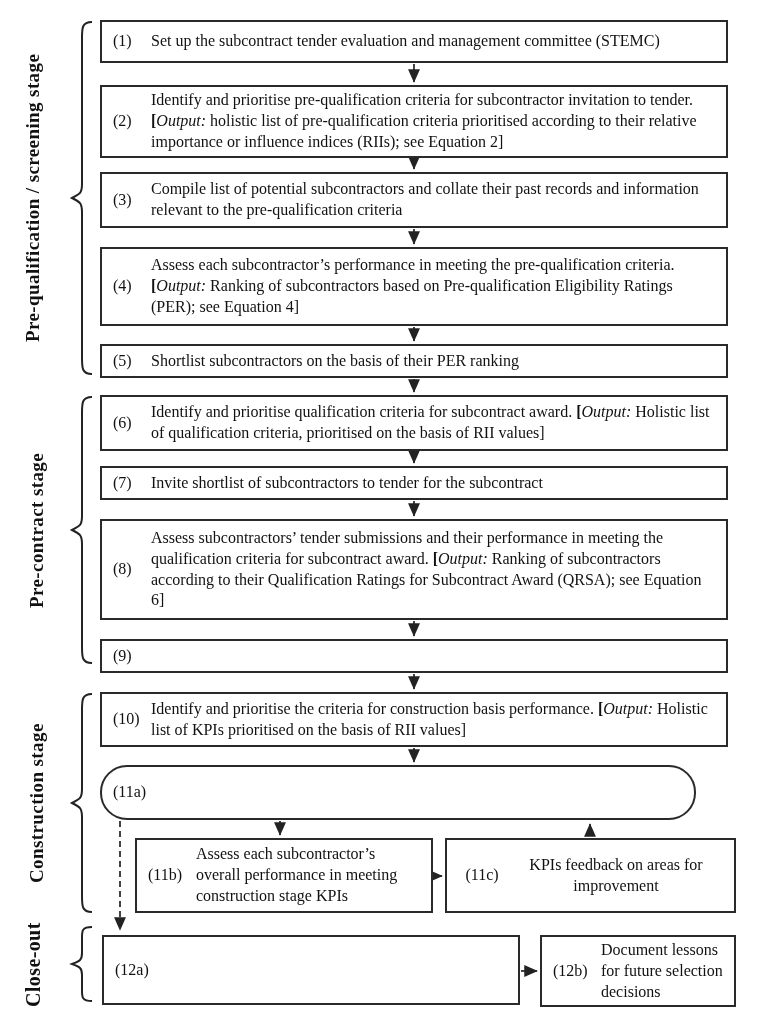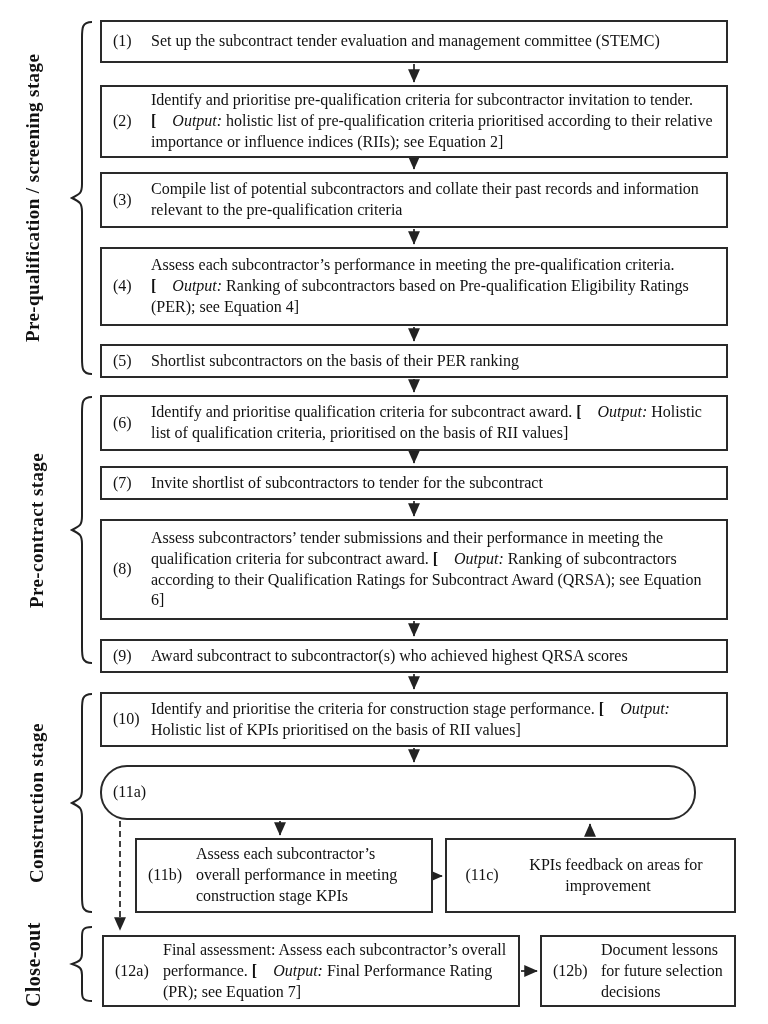--- a/index.html
+++ b/index.html
@@ -19,21 +19,21 @@
     background:#fff;
     display:flex;
     align-items:center;
     padding:3px 8px 3px 11px;
     font-size:16px;
     line-height:1.3;
   }
   .fbox .num{flex:0 0 38px;}
   .fbox.wide-num .num{flex:0 0 48px;}
   .fbox .body{flex:1 1 auto;}
-  .fbox .out{font-style:italic;margin-left:16px;}
+  .fbox .out{font-style:italic;}
   .fbox .br{font-weight:bold;}
   
   .p1 {left:100px;top:20px; width:628px;min-height:43px;}
   .p2 {left:100px;top:85px; width:628px;min-height:73px;}
   .p3 {left:100px;top:172px;width:628px;min-height:56px;}
   .p4 {left:100px;top:247px;width:628px;min-height:79px;}
   .p5 {left:100px;top:344px;width:628px;min-height:34px;}
   .p6 {left:100px;top:395px;width:628px;min-height:56px;}
   .p7 {left:100px;top:466px;width:628px;min-height:34px;}
   .p8 {left:100px;top:519px;width:628px;min-height:101px;}
@@ -145,45 +145,43 @@
     <span class="body"><span>Invite shortlist of subcontractors to tender for the subcontract</span><span class="br"></span><em class="out"></em><span></span></span>
   </div>
 
   <div class="fbox p8">
     <span class="num">(8)</span>
     <span class="body"><span>Assess subcontractors’ tender submissions and their performance in meeting the qualification criteria for subcontract award. </span><span class="br">[</span><em class="out">Output:</em><span> Ranking of subcontractors according to their Qualification Ratings for Subcontract Award (QRSA); see Equation 6]</span></span>
   </div>
 
   <div class="fbox p9">
     <span class="num">(9)</span>
-    <span class="body"><span>Award subcontract to subcontractor(s) who achieved highest QRSA scores</span><span class="br"></span><em class="out"></em><span></span></span>
   </div>
 
   <div class="fbox p10">
     <span class="num">(10)</span>
-    <span class="body"><span>Identify and prioritise the criteria for construction stage performance. </span><span class="br">[</span><em class="out">Output:</em><span> Holistic list of KPIs prioritised on the basis of RII values]</span></span>
+    <span class="body"><span>Identify and prioritise the criteria for construction basis performance. </span><span class="br">[</span><em class="out">Output:</em><span> Holistic list of KPIs prioritised on the basis of RII values]</span></span>
   </div>
 
   <div class="fbox p11 wide-num">
     <span class="num">(11a)</span>
   </div>
 
   <div class="fbox p12 wide-num">
     <span class="num">(11b)</span>
     <span class="body"><span>Assess each subcontractor’s overall performance in meeting construction stage KPIs</span><span class="br"></span><em class="out"></em><span></span></span>
   </div>
 
   <div class="fbox p13 wide-num">
     <span class="num">(11c)</span>
     <span class="body"><span>KPIs feedback on areas for improvement</span><span class="br"></span><em class="out"></em><span></span></span>
   </div>
 
   <div class="fbox p14 wide-num">
     <span class="num">(12a)</span>
-    <span class="body"><span>Final assessment: Assess each subcontractor’s overall performance. </span><span class="br">[</span><em class="out">Output:</em><span> Final Performance Rating (PR); see Equation 7]</span></span>
   </div>
 
   <div class="fbox p15 wide-num">
     <span class="num">(12b)</span>
     <span class="body"><span>Document lessons for future selection decisions</span><span class="br"></span><em class="out"></em><span></span></span>
   </div>
 
 </div>
 
 </body></html>

